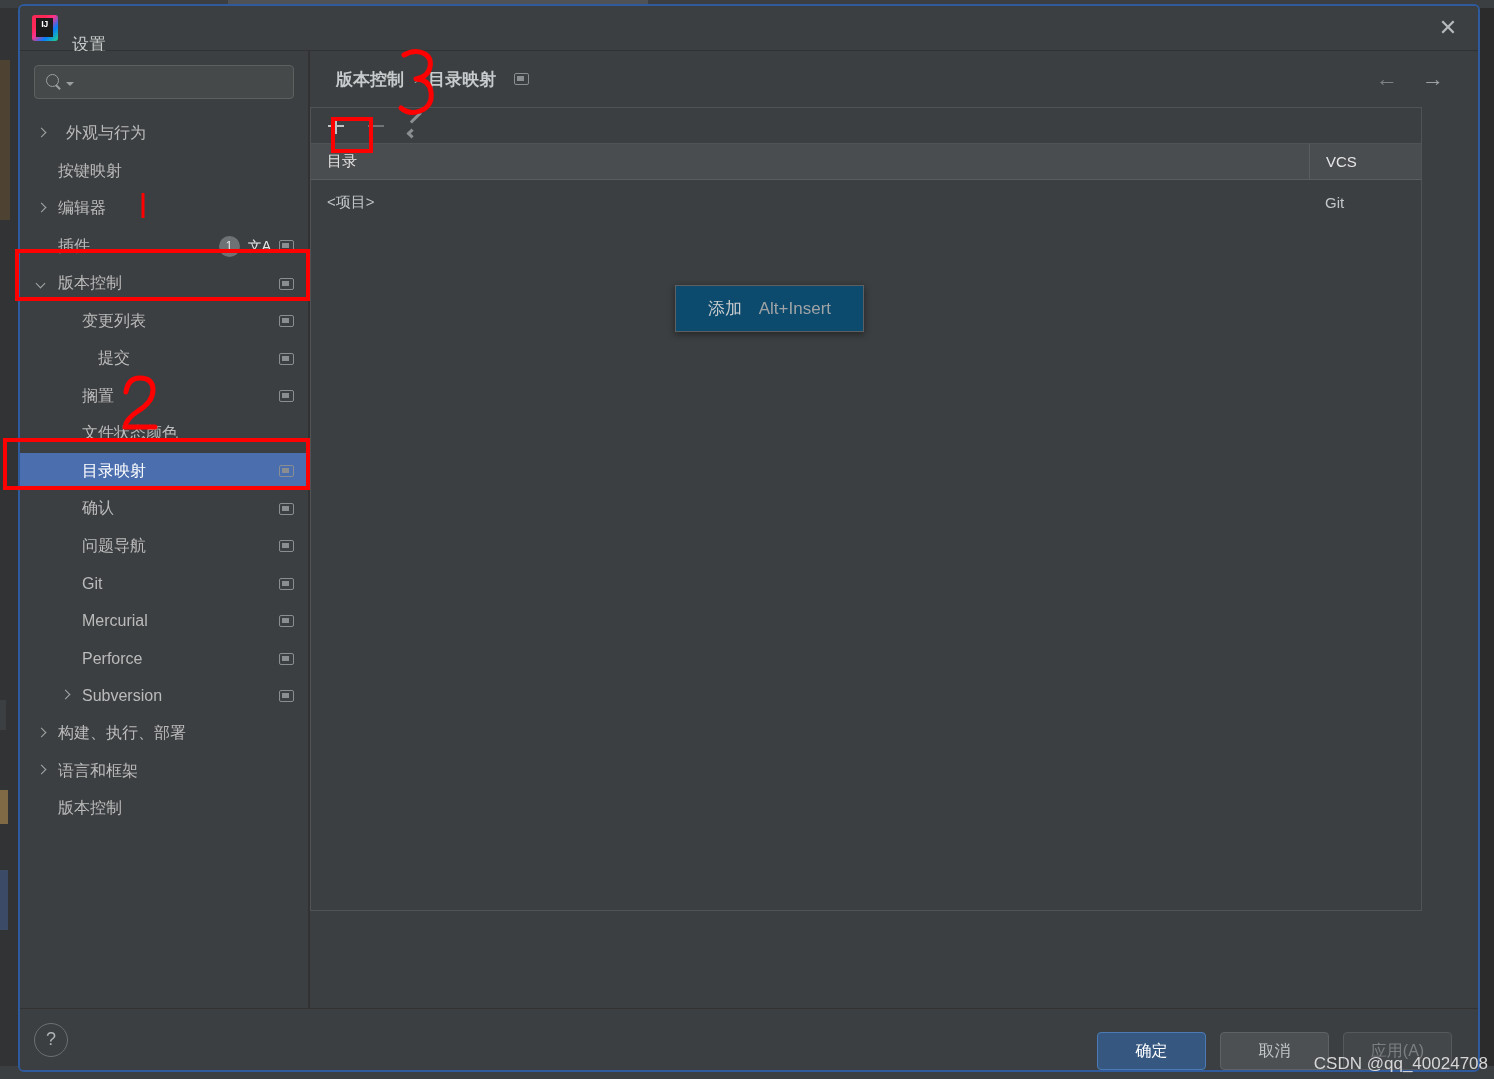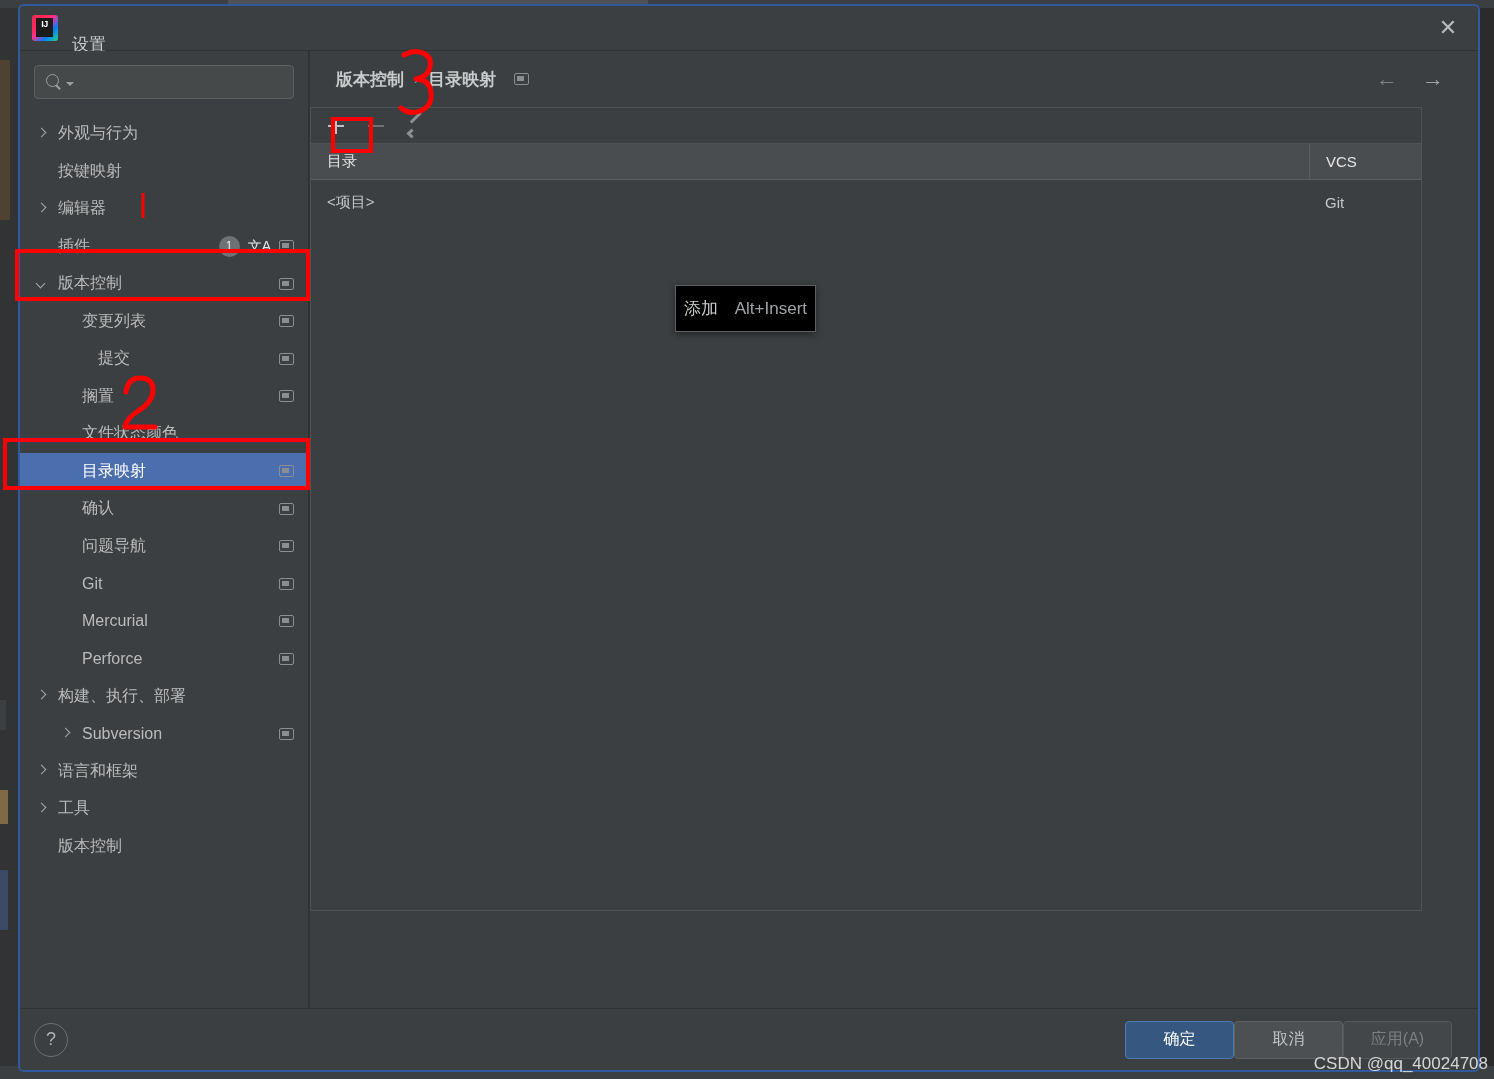--- a/index.html
+++ b/index.html
@@ -270,23 +270,23 @@
     display: flex; align-items: center; height: 100%;
     padding-left: 16px;
   }
   .td-dir { flex: 1; }
   .td-vcs { width: 112px; }
 
   
   #tooltip {
     position: absolute;
     left: 365px; top: 178px;
-    background: #000000;
+    background: #0c4a6e;
     border: 1px solid #5c6062;
-    padding: 11px 8px;
+    padding: 11px 32px;
     font-size: 17px;
     color: #c9cccd;
     white-space: nowrap;
     box-shadow: 0 2px 7px rgba(0,0,0,.45);
     z-index: 40;
   }
   #tooltip .shortcut { color: #9fa3a5; margin-left: 12px; }
 
   #hint-text {
     position: absolute;
@@ -307,21 +307,21 @@
   #help-btn {
     margin-left: 14px;
     width: 34px; height: 34px; border-radius: 50%;
     border: 1.5px solid #6c7072;
     color: #b0b4b6; font-size: 18px;
     display: flex; align-items: center; justify-content: center;
     cursor: pointer;
   }
   #footer-buttons {
     position: absolute; right: 26px; top: 0; bottom: 0;
-    display: flex; align-items: center; 
+    display: flex; align-items: flex-end; gap: 14px;
   }
   .dlg-btn {
     height: 38px; min-width: 109px;
     border-radius: 4px;
     font-size: 16px;
     display: flex; align-items: center; justify-content: center;
     cursor: pointer;
     font-family: "Liberation Sans", sans-serif;
   }
   .dlg-btn.primary {
@@ -377,21 +377,21 @@
       <div id="search-wrap">
         <div id="search-box">
           <span class="search-glyph"></span>
           <span class="search-caret"></span>
           <input id="search-input" value="" placeholder="" style="">
         </div>
       </div>
       <div id="tree">
           <div class="tree-row">
             <span class="tw-arrow closed" style="margin-left: 14px;"></span>
-            <span class="tree-label" style="margin-left: 8px;">外观与行为</span>
+            <span class="tree-label" style="margin-left: 16px;">外观与行为</span>
           </div>
           <div class="tree-row">
             <span class="tw-arrow" style="margin-left: 14px;"></span>
             <span class="tree-label" style="margin-left: 8px;">按键映射</span>
           </div>
           <div class="tree-row">
             <span class="tw-arrow closed" style="margin-left: 14px;"></span>
             <span class="tree-label" style="margin-left: 8px;">编辑器</span>
           </div>
           <div class="tree-row">
@@ -471,37 +471,33 @@
             </span>
           </div>
           <div class="tree-row">
             <span class="tw-arrow" style="margin-left: 38px;"></span>
             <span class="tree-label" style="margin-left: 8px;">Perforce</span>
             <span class="row-right">
               <span class="mon-icon"></span>
             </span>
           </div>
           <div class="tree-row">
+            <span class="tw-arrow closed" style="margin-left: 38px;"></span>
+            <span class="tree-label" style="margin-left: 8px;">Subversion</span>
+            <span class="row-right">
+              <span class="mon-icon"></span>
+            </span>
+          </div>
+          <div class="tree-row">
             <span class="tw-arrow closed" style="margin-left: 14px;"></span>
             <span class="tree-label" style="margin-left: 8px;">构建、执行、部署</span>
           </div>
           <div class="tree-row">
-            <span class="tw-arrow closed" style="margin-left: 38px;"></span>
-            <span class="tree-label" style="margin-left: 8px;">Subversion</span>
-            <span class="row-right">
-              <span class="mon-icon"></span>
-            </span>
-          </div>
-          <div class="tree-row">
             <span class="tw-arrow closed" style="margin-left: 14px;"></span>
             <span class="tree-label" style="margin-left: 8px;">语言和框架</span>
-          </div>
-          <div class="tree-row">
-            <span class="tw-arrow closed" style="margin-left: 14px;"></span>
-            <span class="tree-label" style="margin-left: 8px;">工具</span>
           </div>
           <div class="tree-row">
             <span class="tw-arrow" style="margin-left: 14px;"></span>
             <span class="tree-label" style="margin-left: 8px;">版本控制</span>
           </div>
         </div>
     </div>
 
     <div id="sidebar-divider"></div>
 

